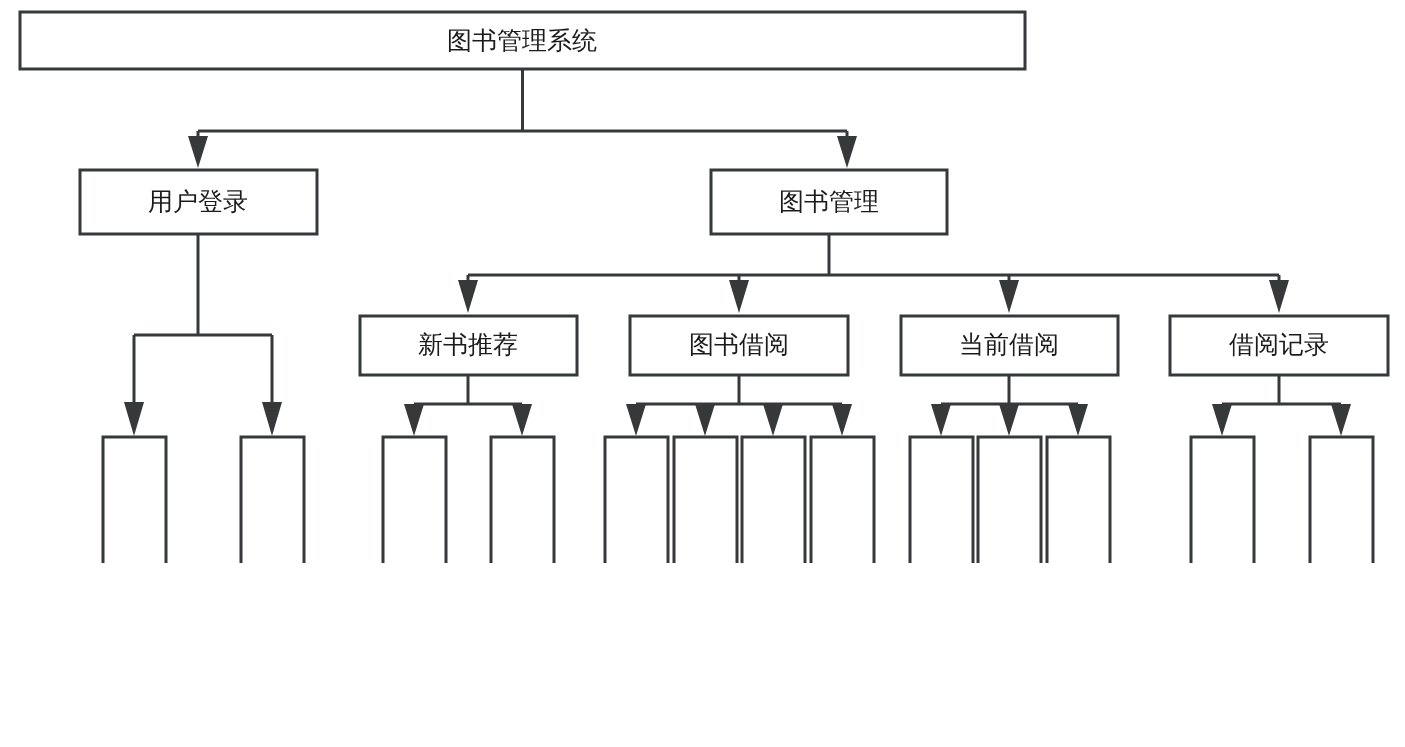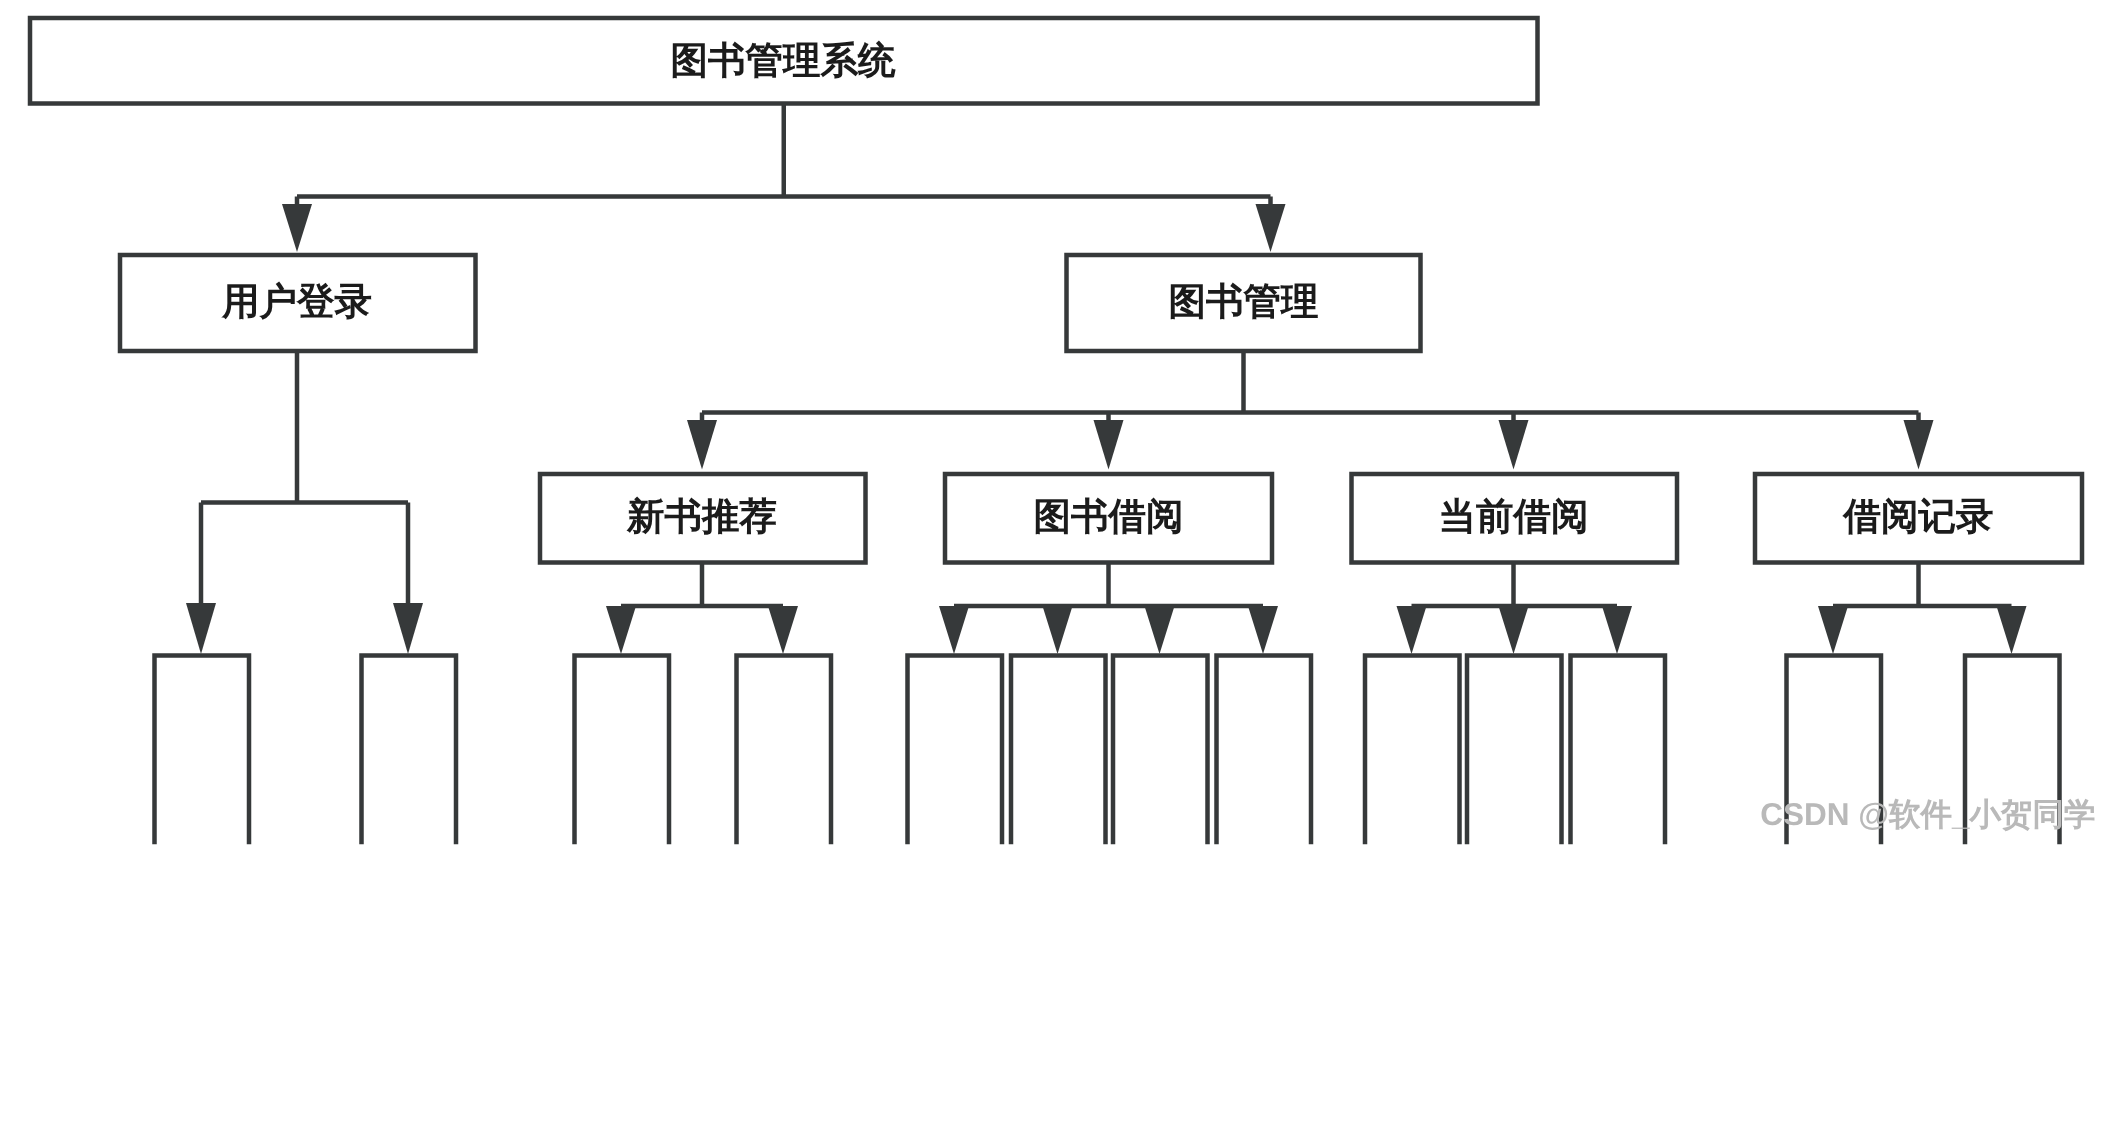--- a/index.html
+++ b/index.html
@@ -9,21 +9,20 @@
   }
   body {
     font-family: "Liberation Sans", "DejaVu Sans", sans-serif;
   }
   #diagram-root {
     position: relative;
     width: 1405px;
     height: 563px;
     background: #ffffff;
     overflow: hidden;
-    font-weight: bold;
   }
   svg.flow {
     position: absolute;
     top: 0;
     left: 0;
     width: 1405px;
     height: 747px;
   }
   .node-rect {
     fill: #ffffff;
@@ -182,14 +181,13 @@
   <div class="node-label-v" style="left: 742px; top: 437px; width: 63px; height: 298px; display: flex; align-items: center; justify-content: center;">编辑图书（管理员）</div>
   <div class="node-label-v" style="left: 811px; top: 437px; width: 63px; height: 298px; display: flex; align-items: center; justify-content: center;">借阅图书</div>
 
   <div class="node-label-v" style="left: 910px; top: 437px; width: 63px; height: 298px; display: flex; align-items: center; justify-content: center;">查询图书</div>
   <div class="node-label-v" style="left: 978px; top: 437px; width: 63px; height: 298px; display: flex; align-items: center; justify-content: center;">归还图书</div>
   <div class="node-label-v" style="left: 1047px; top: 437px; width: 63px; height: 298px; display: flex; align-items: center; justify-content: center;">确认归还（管理员）</div>
 
   <div class="node-label-v" style="left: 1191px; top: 437px; width: 63px; height: 298px; display: flex; align-items: center; justify-content: center;">新增借阅记录</div>
   <div class="node-label-v" style="left: 1310px; top: 437px; width: 63px; height: 298px; display: flex; align-items: center; justify-content: center;">查询借阅记录</div>
 
-  <div class="watermark">CSDN @软件_小贺同学</div>
 </div>
 
 </body></html>

